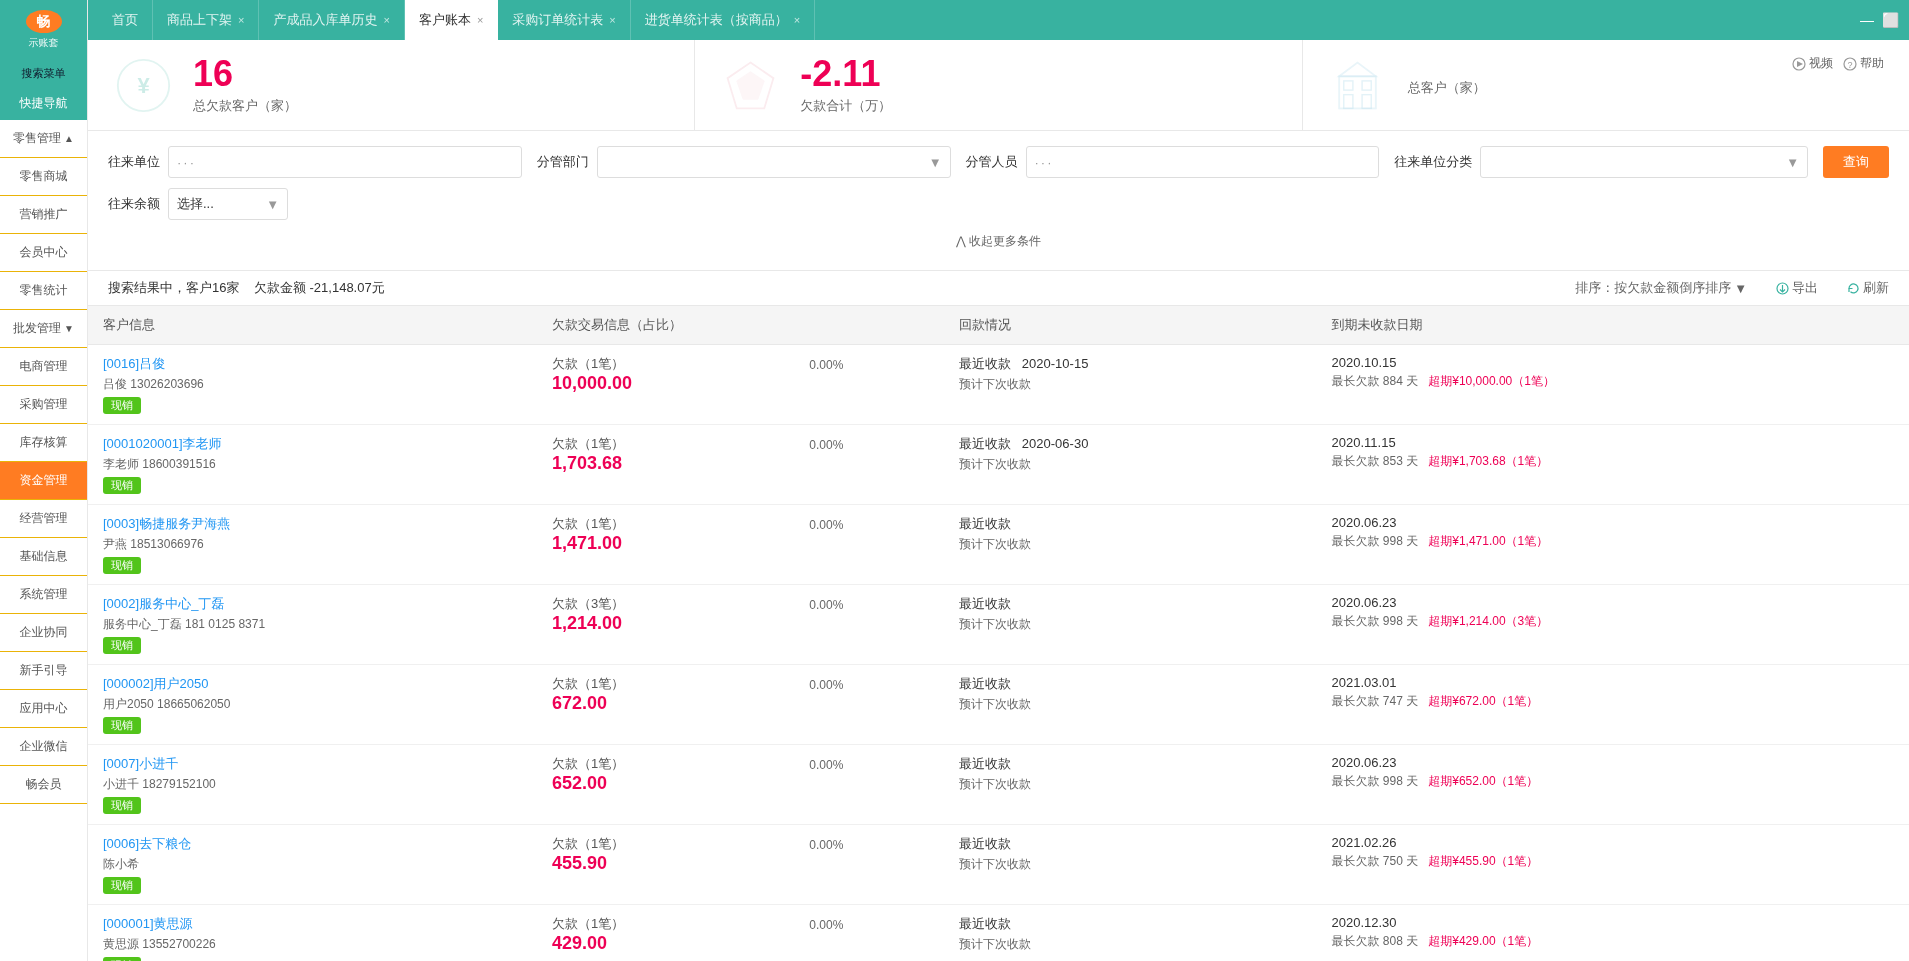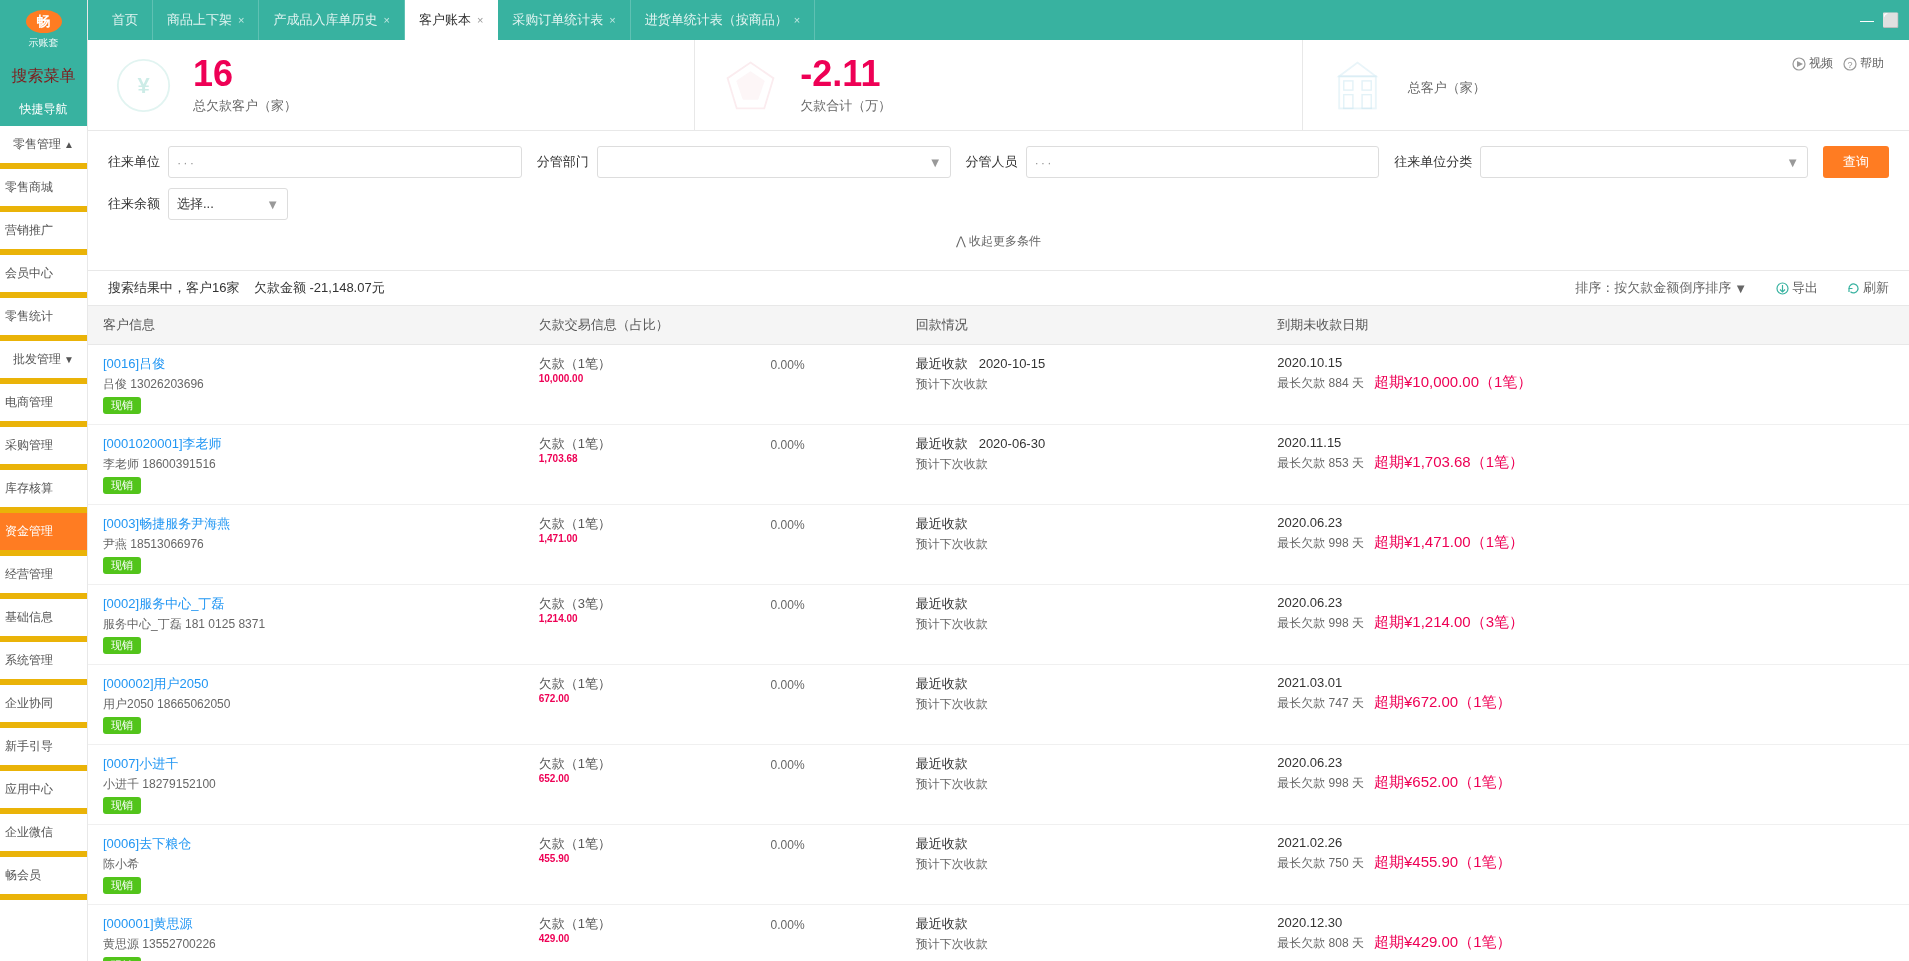--- a/index.html
+++ b/index.html
@@ -4,23 +4,23 @@
   <style>
     * { box-sizing: border-box; margin: 0; padding: 0; }
     body { font-family: 'Microsoft YaHei', Arial, sans-serif; font-size: 13px; background: #f5f5f5; color: #333; overflow: hidden; }
 
     
     .app-container { display: flex; height: 961px; width: 1909px; overflow: hidden; }
 
     
     .sidebar { width: 88px; background: #fff; border-right: 1px solid #e8e8e8; display: flex; flex-direction: column; flex-shrink: 0; }
     .sidebar-logo { background: #38b2a0; padding: 10px; display: flex; flex-direction: column; align-items: center; color: #fff; font-size: 11px; height: 60px; justify-content: center; }
-    .sidebar-search { background: #38b2a0; color: #7f1d1d; text-align: center; padding: 6px; font-size: 16px; cursor: pointer; }
+    .sidebar-search { background: #38b2a0; color: #0f172a; text-align: center; padding: 6px; font-size: 11px; cursor: pointer; }
     .sidebar-nav { flex: 1; overflow-y: auto; }
-    .sidebar-item { padding: 10px 5px; font-size: 12px; color: #555; cursor: pointer; border-bottom: 6px solid #eab308; }
+    .sidebar-item { padding: 10px 5px; text-align: center; font-size: 12px; color: #555; cursor: pointer; border-bottom: 1px solid #eab308; }
     .sidebar-item.active { background: #ff7c22; color: #fff; }
     .sidebar-item.has-arrow { display: flex; justify-content: center; align-items: center; gap: 3px; }
     .sidebar-item .arrow { font-size: 10px; }
     .sidebar-quicknav { background: #38b2a0; color: #fff; text-align: center; padding: 8px 5px; font-size: 12px; cursor: pointer; }
 
     
     .main-area { flex: 1; display: flex; flex-direction: column; overflow: hidden; }
 
     
     .top-bar { background: #38b2a0; display: flex; align-items: center; padding: 0 10px; height: 40px; flex-shrink: 0; justify-content: space-between; }
@@ -69,24 +69,24 @@
     .table-container { flex: 1; overflow-y: auto; background: #fff; }
     .data-table { width: 100%; border-collapse: collapse; }
     .data-table thead th { background: #f5f5f5; padding: 10px 15px; text-align: left; font-size: 13px; color: #555; font-weight: normal; border-bottom: 1px solid #e8e8e8; position: sticky; top: 0; }
     .data-table tbody tr { border-bottom: 1px solid #f0f0f0; }
     .data-table tbody td { padding: 10px 15px; vertical-align: top; }
     .customer-name { color: #2196f3; cursor: pointer; font-size: 13px; }
     .customer-phone { font-size: 12px; color: #666; margin-top: 3px; }
     .badge { display: inline-block; padding: 1px 8px; border-radius: 3px; font-size: 11px; color: #fff; margin-top: 4px; }
     .badge-green { background: #52c41a; }
     .debt-count { font-size: 13px; color: #555; }
-    .debt-amount { font-size: 10px; color: #e05; font-weight: bold; cursor: pointer; }
+    .debt-amount { font-size: 18px; color: #e05; font-weight: bold; cursor: pointer; }
     .debt-pct { font-size: 12px; color: #666; margin-top: 3px; }
     .recent-date { font-size: 12px; color: #666; margin-top: 3px; }
-    .overdue-link { color: #e05; cursor: pointer; font-size: 15px; }
+    .overdue-link { color: #e05; cursor: pointer; font-size: 12px; }
     .max-days { font-size: 12px; color: #666; margin-top: 3px; }
 
     
     .table-container::-webkit-scrollbar { width: 6px; }
     .table-container::-webkit-scrollbar-track { background: #f1f1f1; }
     .table-container::-webkit-scrollbar-thumb { background: #ccc; border-radius: 3px; }
 
     .sidebar-nav::-webkit-scrollbar { width: 3px; }
 
     .filter-row-2 { display: flex; align-items: center; gap: 15px; }

